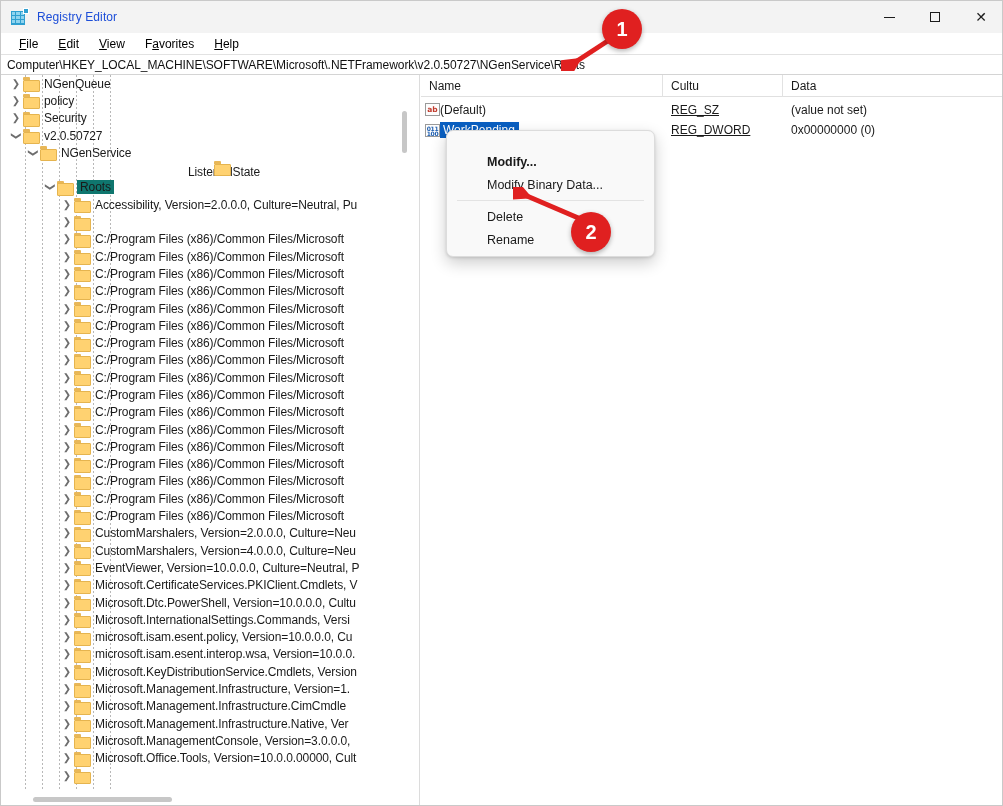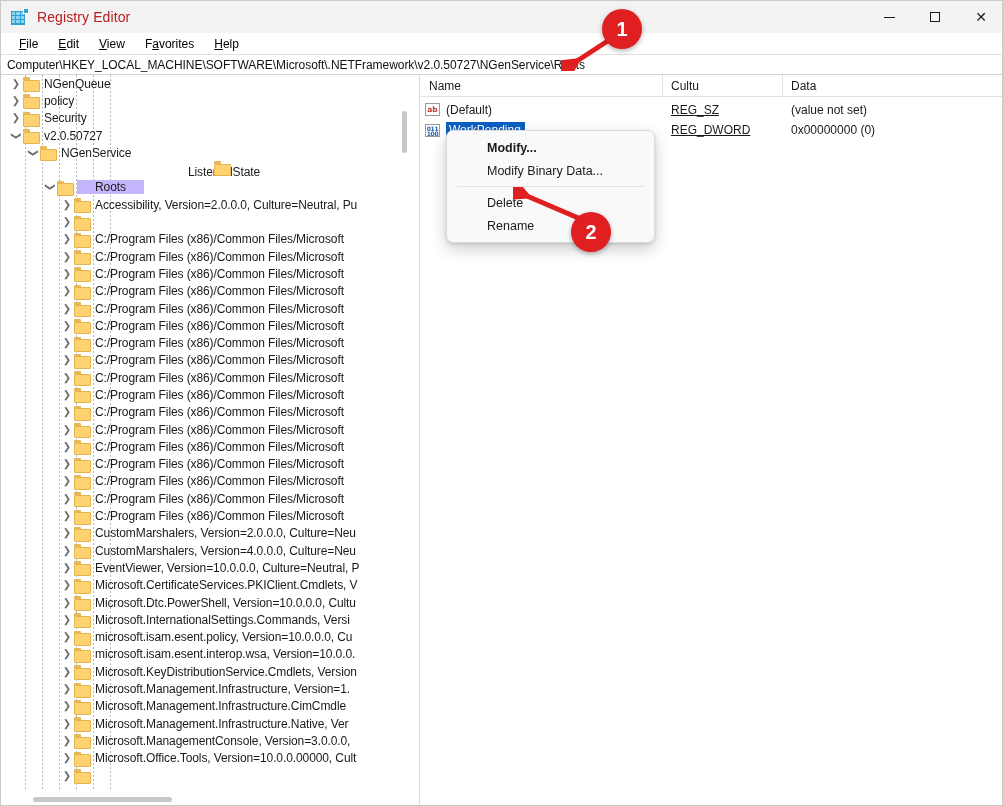--- a/index.html
+++ b/index.html
@@ -41,21 +41,21 @@
     gap: 1px;
     padding: 1px;
   }
   .app-icon .grid i { background: #8fd4ef; display: block; }
   .app-icon .dot {
     position: absolute; right: -1px; top: -1px;
     width: 6px; height: 6px; background: #2f9fd0;
     border: 1.5px solid #ffffff;
   }
   .title-text {
-    font-size: 14px; color: #b91c1c;
+    font-size: 12px; color: #1d4ed8;
     letter-spacing: .1px;
   }
   .wincontrols {
     position: absolute; right: 0; top: 0;
     height: 32px; display: flex;
   }
   .wincontrols div {
     width: 46px; height: 32px;
     display: flex; align-items: center; justify-content: center;
     font-size: 11px; color: #1b1b1b;
@@ -144,22 +144,22 @@
     content:""; position:absolute; left:0; top:2.5px;
     width:15px; height:10.5px; background:#ffd271;
     border: .5px solid #e5b44f;
     border-radius: 1px;
   }
   .tlabel {
     font-size: 12px; color: #1a1a1a;
     letter-spacing: -.1px;
   }
   .tlabel.sel {
-    background: #c4b5fd;
-    padding: 0 18px;
+    background: #0f766e;
+    padding: 0 3px;
     margin-left: -1px;
   }
   .guides {
     position: absolute; left: 0; top: 0;
     width: 404px; height: 716px;
     pointer-events: none;
   }
   .guide {
     position: absolute; top: 0; width: 1px; height: 714px;
     background-image: linear-gradient(to bottom, #b8b8b8 50%, transparent 50%);
@@ -218,21 +218,20 @@
     width: 583px; height: 19px;
     display: flex; align-items: center;
   }
   .vrow .cell { font-size: 12px; color: #1a1a1a; height:19px; display:flex; align-items:center; }
   .vrow .c-name { width: 242px; padding-left: 4px; }
   .vrow .c-type { width: 120px; padding-left: 8px; text-decoration: underline; }
   .vrow .c-data { width: 221px; padding-left: 8px; }
 
   .vicon {
     width: 15px; height: 13px; min-width: 15px;
-    margin-right: 6px;
     border: 1px solid #9a9a9a;
     background: #fdfdfd;
     font-size: 7.5px; line-height: 11px;
     text-align: center;
     font-family: "DejaVu Sans", sans-serif;
     overflow: hidden;
     font-weight: bold;
   }
   .vicon.sz { color: #c0392b; }
   .vicon.dword { color: #1f5fb0; font-size: 6px; letter-spacing: -.4px; line-height: 5px; padding-top: 1px; }
@@ -253,21 +252,21 @@
     box-shadow: 0 6px 16px rgba(0,0,0,.20), 0 1px 3px rgba(0,0,0,.13);
     padding: 5px 0 5px 0;
     z-index: 40;
   }
   .ctxitem {
     height: 23px;
     display: flex; align-items: center;
     padding-left: 40px;
     font-size: 12.5px; color: #1a1a1a;
   }
-  .ctxitem.bold { font-weight: bold; }
+  .ctxitem.bold { font-weight: bold; margin-top: 14px; }
   .ctxsep {
     height: 1px; background: #e3e3e3;
     margin: 4px 10px 4px 10px;
   }
 
   
   .annot { position: absolute; z-index: 60; pointer-events: none; }
   .badge {
     position: absolute;
     width: 40px; height: 40px; border-radius: 50%;

